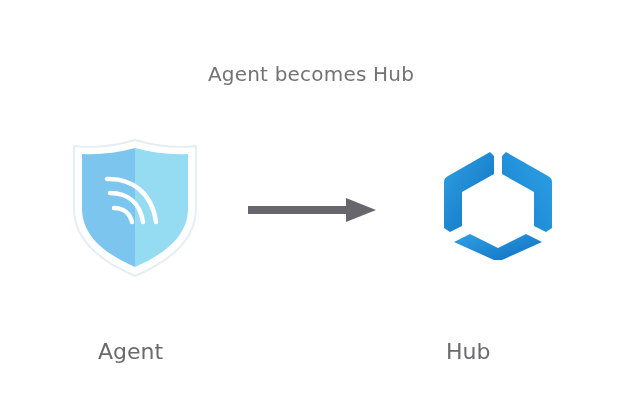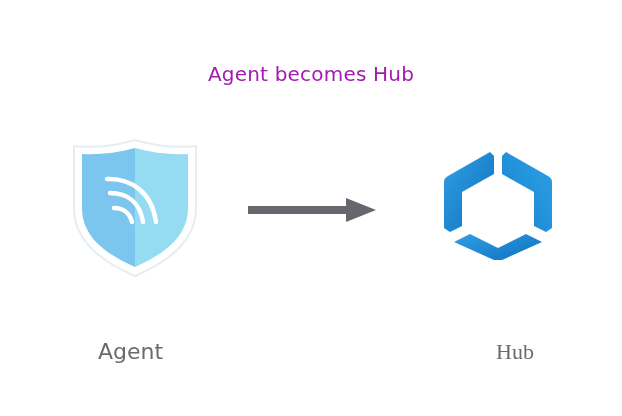--- a/index.html
+++ b/index.html
@@ -1,26 +1,26 @@
 <!DOCTYPE html>
 <html><head>
 <meta charset="utf-8">
 <style>
   html, body { margin: 0; padding: 0; background: #ffffff; }
   body { width: 622px; height: 416px; position: relative; overflow: hidden;
          font-family: "DejaVu Sans", "Liberation Sans", sans-serif; color: #6b6b6e; }
   .title { position: absolute; top: 62px; left: 0; width: 622px; text-align: center;
-           font-size: 20px; color: #a21caf; letter-spacing: 0.2px; }
+           font-size: 20px; color: #737373; letter-spacing: 0.2px; }
   .icon { position: absolute; }
   .shield { left: 70px; top: 138px; width: 130px; height: 140px; }
   .hub { left: 440px; top: 148px; width: 120px; height: 112px; }
   .arrow { left: 246px; top: 196px; width: 132px; height: 28px; }
   .label { position: absolute; top: 306px; font-size: 22px; color: #6b6b6e; margin-top: 33px; }
   .label-agent { left: 98px; }
-  .label-hub { left: 496px; font-family: Liberation Serif, serif; }
+  .label-hub { left: 446px; }
 </style>
 </head>
 <body>
 
 <div class="title">Agent becomes Hub</div>
 
 <svg class="icon shield" viewBox="0 0 130 140">
   <path d="M65 2 C45 8 22 10 4 8 L4 70 C4 105 35 125 65 138 C95 125 126 105 126 70 L126 8 C108 10 85 8 65 2 Z" fill="#ffffff" stroke="#e6eef4" stroke-width="2"></path>
   <path d="M65 10 C47 15 28 17 12 16 L12 70 C12 100 38 117 65 129 Z" fill="#7cc5ee"></path>
   <path d="M65 10 C83 15 102 17 118 16 L118 70 C118 100 92 117 65 129 Z" fill="#95dbf2"></path>

